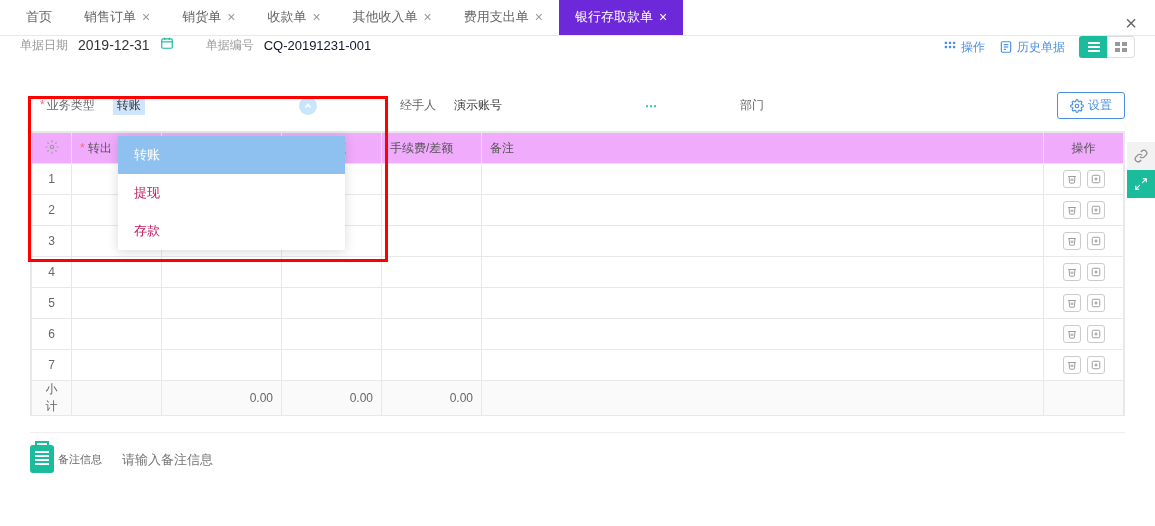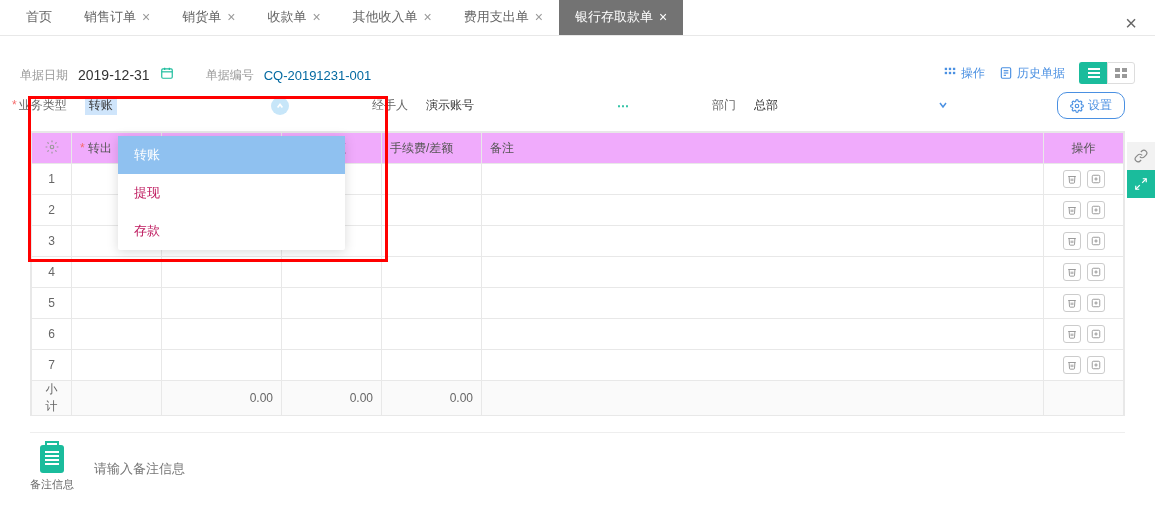--- a/index.html
+++ b/index.html
@@ -1,53 +1,53 @@
 <!DOCTYPE html>
 <html><head>
   <meta charset="utf-8">
   <style>
     * { box-sizing: border-box; margin: 0; padding: 0; }
     body { font-family: -apple-system, "Microsoft YaHei", sans-serif; font-size: 13px; color: #333; background: #fff; width: 1155px; height: 526px; overflow: hidden; position: relative; }
     
     
     .tabs { display: flex; align-items: flex-end; height: 36px; border-bottom: 1px solid #e8e8e8; padding: 0 10px; position: relative; }
     .tab { padding: 0 16px; height: 36px; display: flex; align-items: center; gap: 6px; color: #666; cursor: pointer; font-size: 13px; }
-    .tab.active { background: #737373; color: #fff; }
+    .tab.active { background: #6d28d9; color: #fff; }
     .tab-close { font-size: 14px; color: #999; cursor: pointer; }
     .tab.active .tab-close { color: #fff; }
     .tabs-close { position: absolute; right: 18px; font-size: 20px; color: #666; cursor: pointer; }
     
     
-    .header-bar { display: flex; align-items: flex-end; height: 48px; padding: 0 20px; justify-content: space-between; }
+    .header-bar { display: flex; align-items: flex-start; height: 48px; padding: 0 20px; justify-content: space-between; }
     .header-left { display: flex; align-items: center; gap: 10px; }
     .header-right { display: flex; align-items: center; gap: 14px; }
     .hlabel { color: #999; font-size: 12px; }
     .hvalue { color: #333; font-size: 14px; }
     .cal-icon { color: #1abc9c; font-size: 16px; }
     .hr-item { display: flex; align-items: center; gap: 4px; font-size: 12px; color: #666; cursor: pointer; }
     .hr-item.blue { color: #4a90e2; }
     .view-toggle { display: flex; }
     .vt-btn { width: 28px; height: 22px; border: 1px solid #ddd; display: flex; align-items: center; justify-content: center; cursor: pointer; }
     .vt-btn.active { background: #1abc9c; border-color: #1abc9c; color: #fff; }
     .vt-btn:first-child { border-right: none; border-radius: 3px 0 0 3px; }
     .vt-btn:last-child { border-radius: 0 3px 3px 0; }
     
     
-    .form-row { display: flex; align-items: center; padding: 8px 12px; gap: 0; position: relative; }
+    .form-row { display: flex; align-items: center; padding: 8px 40px; gap: 0; position: relative; }
     .form-group { display: flex; align-items: center; gap: 10px; min-width: 0; }
     .fg1 { width: 360px; }
     .fg2 { width: 340px; }
     .fg3 { width: 290px; }
     .form-label { font-size: 12px; color: #666; white-space: nowrap; }
     .req::before { content: "*"; color: #f56c6c; margin-right: 2px; }
     .form-value { padding: 4px 8px; min-width: 140px; font-size: 12px; display: flex; align-items: center; justify-content: space-between; }
     .chev-circle { width: 18px; height: 18px; border-radius: 50%; background: #c7e6f9; display: flex; align-items: center; justify-content: center; color: #fff; font-size: 10px; }
     .more-dots { color: #1abc9c; font-weight: bold; letter-spacing: 1px; }
     .dept-chevron { color: #4a90e2; }
-    .settings-btn { border: 1px solid #4a90e2; color: #4a90e2; padding: 4px 12px; border-radius: 10px; font-size: 12px; display: flex; align-items: center; gap: 4px; cursor: pointer; position: absolute; right: 30px; }
+    .settings-btn { border: 1px solid #4a90e2; color: #4a90e2; padding: 4px 12px; border-radius: 3px; font-size: 12px; display: flex; align-items: center; gap: 4px; cursor: pointer; position: absolute; right: 30px; }
     
     
     .red-box { position: absolute; left: 28px; top: 96px; width: 360px; height: 166px; border: 3px solid #f00; z-index: 100; pointer-events: none; }
     
     
     .dropdown { position: absolute; left: 118px; top: 136px; width: 227px; background: #fff; box-shadow: 0 2px 12px rgba(0,0,0,0.15); z-index: 50; border-radius: 2px; }
     .dd-item { padding: 10px 16px; font-size: 13px; color: #be185d; cursor: pointer; }
     .dd-item.active { background: #8fc1f0; color: #fff; }
     
     
@@ -62,21 +62,21 @@
     .amt-col { width: 100px; }
     .fee-col { width: 100px; }
     .remark-col { }
     .ops-col { width: 80px; text-align: center; }
     .subtotal-row td { background: #fafafa; text-align: right; }
     .row-ops { display: flex; gap: 6px; justify-content: center; }
     .row-op { width: 18px; height: 18px; border: 1px solid #ccc; border-radius: 3px; display: flex; align-items: center; justify-content: center; font-size: 10px; color: #888; cursor: pointer; }
     
     
     .footer { display: flex; margin: 16px 30px 0; align-items: center; gap: 20px; border-top: 1px solid #eee; padding-top: 12px; }
-    .notes-icon-wrap { display: flex; flex-direction: column; align-items: center; gap: 4px; }
+    .notes-icon-wrap { display: flex; align-items: center; gap: 4px; }
     .notes-icon { width: 24px; height: 28px; background: #1abc9c; border-radius: 3px; position: relative; }
     .notes-icon::before { content: ""; position: absolute; top: -4px; left: 5px; right: 5px; height: 4px; border-top: 2px solid #1abc9c; border-left: 2px solid #1abc9c; border-right: 2px solid #1abc9c; }
     .notes-icon::after { content: ""; position: absolute; inset: 6px 5px; background: repeating-linear-gradient(#fff, #fff 2px, #1abc9c 2px, #1abc9c 4px); }
     .notes-label { font-size: 11px; color: #666; }
     .notes-input { flex: 1; border: none; font-size: 13px; color: #404040; }
     
     
     .side-badges { position: absolute; right: 0; top: 142px; display: flex; flex-direction: column; }
     .badge { width: 28px; height: 28px; display: flex; align-items: center; justify-content: center; font-size: 14px; cursor: pointer; }
     .badge.gray { background: #f2f2f2; color: #888; }
@@ -125,21 +125,21 @@
     <span class="cal-icon">
       <svg class="svg-icon" viewBox="0 0 24 24" fill="none" stroke="currentColor" stroke-width="2">
           <rect x="3" y="5" width="18" height="16" rx="2"></rect>
           <line x1="3" y1="10" x2="21" y2="10"></line>
           <line x1="8" y1="3" x2="8" y2="7"></line>
           <line x1="16" y1="3" x2="16" y2="7"></line>
         </svg>
     </span>
     <span style="width:12px"></span>
     <span class="hlabel">单据编号</span>
-    <span class="hvalue" style="font-size:13px;color:#0369a1">CQ-20191231-001</span>
+    <span class="hvalue" style="font-size:13px;color:#0f172a">CQ-20191231-001</span>
   </div>
   <div class="header-right">
     <div class="hr-item blue">
       <svg class="svg-icon" viewBox="0 0 24 24" fill="currentColor">
           <rect x="3" y="3" width="4" height="4"></rect>
           <rect x="10" y="3" width="4" height="4"></rect>
           <rect x="17" y="3" width="4" height="4"></rect>
           <rect x="3" y="10" width="4" height="4"></rect>
           <rect x="10" y="10" width="4" height="4"></rect>
           <rect x="17" y="10" width="4" height="4"></rect>
@@ -189,28 +189,20 @@
   </div>
   <div class="form-group fg2">
     <span class="form-label">经手人</span>
     <div class="form-value" style="width:220px">
       <span>演示账号</span>
       <span class="more-dots">⋯</span>
     </div>
   </div>
   <div class="form-group fg3">
     <span class="form-label">部门</span>
-    <div class="form-value" style="width:210px">
-      <span>总部</span>
-      <span class="dept-chevron">
-        <svg width="10" height="10" viewBox="0 0 10 10" fill="none" stroke="currentColor" stroke-width="1.5">
-            <polyline points="2,3 5,7 8,3"></polyline>
-          </svg>
-      </span>
-    </div>
   </div>
   <div class="settings-btn">
     <svg class="svg-icon" viewBox="0 0 24 24" fill="none" stroke="currentColor" stroke-width="2">
         <circle cx="12" cy="12" r="3"></circle>
         <path d="M19.4 15a1.65 1.65 0 00.33 1.82l.06.06a2 2 0 01-2.83 2.83l-.06-.06a1.65 1.65 0 00-1.82-.33 1.65 1.65 0 00-1 1.51V21a2 2 0 01-4 0v-.09a1.65 1.65 0 00-1-1.51 1.65 1.65 0 00-1.82.33l-.06.06a2 2 0 01-2.83-2.83l.06-.06a1.65 1.65 0 00.33-1.82 1.65 1.65 0 00-1.51-1H3a2 2 0 010-4h.09a1.65 1.65 0 001.51-1 1.65 1.65 0 00-.33-1.82l-.06-.06a2 2 0 012.83-2.83l.06.06a1.65 1.65 0 001.82.33h0a1.65 1.65 0 001-1.51V3a2 2 0 014 0v.09a1.65 1.65 0 001 1.51 1.65 1.65 0 001.82-.33l.06-.06a2 2 0 012.83 2.83l-.06.06a1.65 1.65 0 00-.33 1.82v0a1.65 1.65 0 001.51 1H21a2 2 0 010 4h-.09a1.65 1.65 0 00-1.51 1z"></path>
       </svg>
     <span>设置</span>
   </div>
 </div>
 

